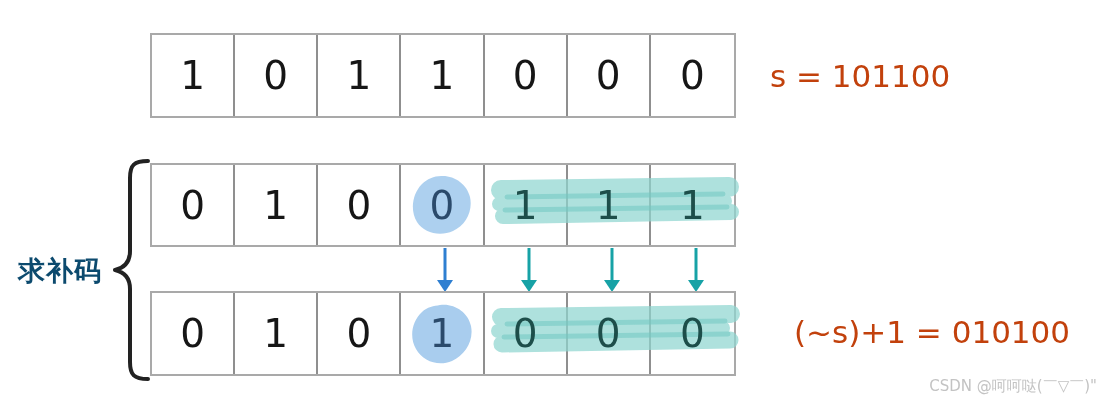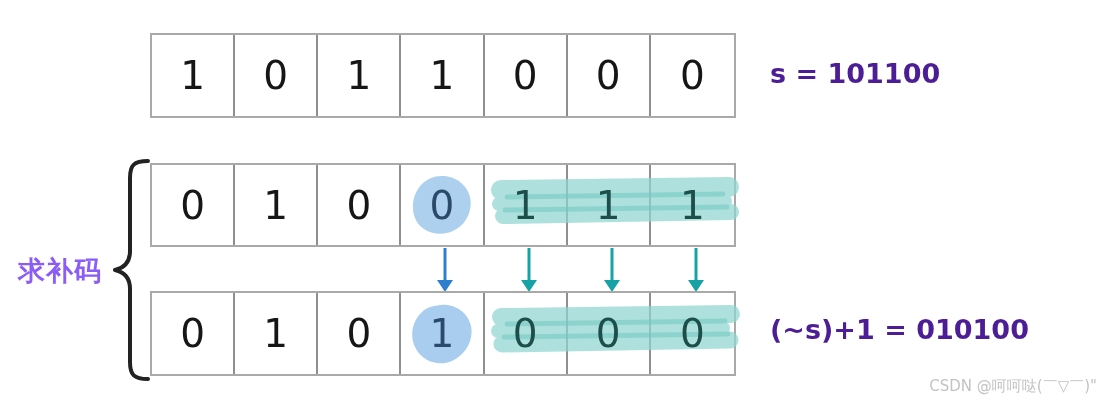--- a/index.html
+++ b/index.html
@@ -92,38 +92,38 @@
     position: absolute;
     left: 104px; top: 158px;
     width: 48px; height: 224px;
     pointer-events: none;
   }
   #brace-label {
     position: absolute;
     left: 18px; top: 253px;
     font-size: 27px;
     font-weight: 700;
-    color: #8b5cf6;
+    color: #0c4a6e;
     letter-spacing: 1px;
     white-space: nowrap;
     font-family: "DejaVu Sans", "Liberation Sans", sans-serif;
   }
 
   
   .eq {
     position: absolute;
-    font-size: 27px;
-    font-weight: 700;
-    color: #4c1d95;
+    font-size: 31px;
+    font-weight: 400;
+    color: #c2410c;
     white-space: nowrap;
     font-family: "DejaVu Sans", "Liberation Sans", sans-serif;
   }
   #eq1 { left: 770px; top: 58px;  }
   #eq2 { left: 770px; top: 188px; }
-  #eq3 { left: 770px; top: 314px; }
+  #eq3 { left: 794px; top: 314px; }
 
   
   #watermark {
     position: absolute;
     right: 12px;
     bottom: 6px;
     font-size: 15px;
     color: #c3c3c3;
     white-space: nowrap;
     font-family: "DejaVu Sans", "Liberation Sans", sans-serif;

